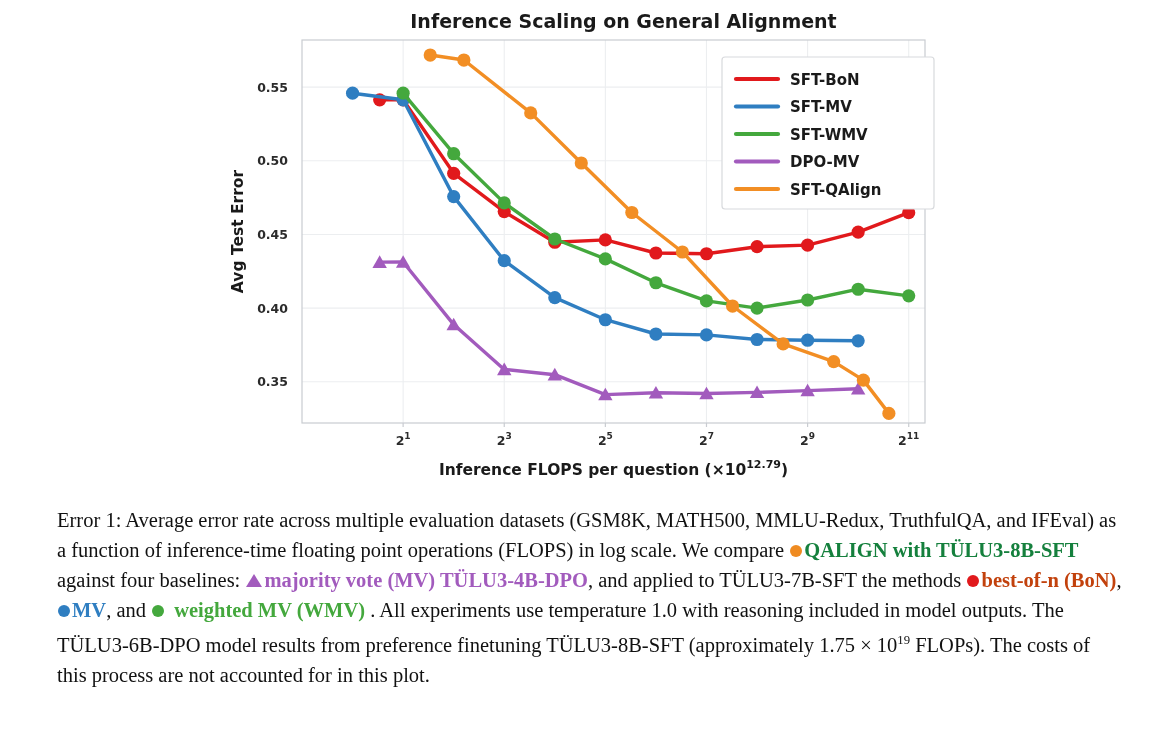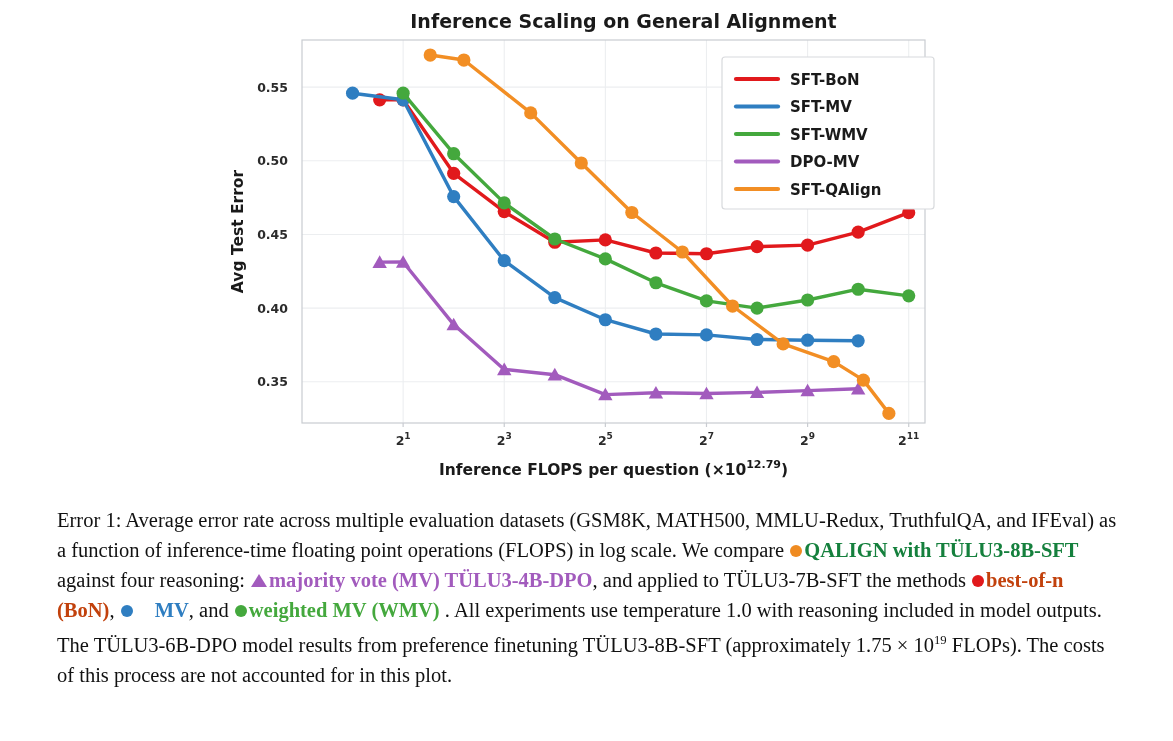--- a/index.html
+++ b/index.html
@@ -27,22 +27,22 @@
   
   .caption{
     position:absolute;left:57px;top:505px;width:1065px;
     font-family:"Liberation Serif", serif;
     font-size:20.5px;line-height:30px;color:#111111;
     text-align:left;
   }
   .c-orange{color:#15803d;font-weight:bold;}
   .c-purple{color:#a25bbd;font-weight:bold;}
   .c-red{color:#c2410c;font-weight:bold;text-align:center;}
-  .c-blue{color:#2f7ec1;font-weight:bold;margin-left:20px;}
-  .c-green{color:#44a83d;font-weight:bold;}
+  .c-blue{color:#2f7ec1;font-weight:bold;}
+  .c-green{color:#44a83d;font-weight:bold;margin-left:8px;}
   .dot{display:inline-block;width:12px;height:12px;border-radius:50%;vertical-align:0px;margin:0 2px 0 1px;}
   .tri{display:inline-block;width:0;height:0;border-left:8px solid transparent;border-right:8px solid transparent;margin:0 2px 0 1px;vertical-align:0px;}
   .watermark{
     position:absolute;right:18px;bottom:14px;
     font-family:"DejaVu Sans",sans-serif;font-size:30px;
     color:rgba(140,140,140,0.42);letter-spacing:2px;
     pointer-events:none;white-space:nowrap;
   }
   sup{font-size:0.62em;vertical-align:super;text-align:center;}
 </style>
@@ -157,21 +157,21 @@
         <text x="790" y="167" class="legend-lbl">DPO-MV</text>
         <line x1="736" x2="778" y1="189" y2="189" stroke="#f28e24" stroke-width="4.2" stroke-linecap="round"></line>
         <text x="790" y="194.5" class="legend-lbl">SFT-QAlign</text>
       </svg>
   </div>
 
   <div class="caption">
     <span>Error 1:</span>
     <span>Average error rate across multiple evaluation datasets (GSM8K, MATH500, MMLU-Redux, TruthfulQA, and IFEval) as a function of inference-time floating point operations (FLOPS) in log scale. We compare</span>
     <span class="dot" style="background:#ef8b21"></span><span class="c-orange">QALIGN with TÜLU3-8B-SFT</span>
-    <span>against four reasoning:</span>
+    <span>against four baselines:</span>
     <span class="tri" style="border-bottom:13px solid #a25bbd"></span><span class="c-purple">majority vote (MV) TÜLU3-4B-DPO</span><span>, and applied to TÜLU3-7B-SFT the methods</span>
     <span class="dot" style="background:#e1191c"></span><span class="c-red">best-of-n (BoN)</span>,
     <span class="dot" style="background:#2f7ec1"></span><span class="c-blue">MV</span><span>, and</span>
     <span class="dot" style="background:#44a83d"></span><span class="c-green">weighted MV (WMV)</span>
     <span>. All experiments use temperature 1.0 with reasoning included in model outputs. The TÜLU3-6B-DPO model results from preference finetuning TÜLU3-8B-SFT (approximately 1.75 × 10</span><sup>19</sup>
     <span>FLOPs). The costs of this process are not accounted for in this plot.</span>
   </div>
 
 </div>
 

